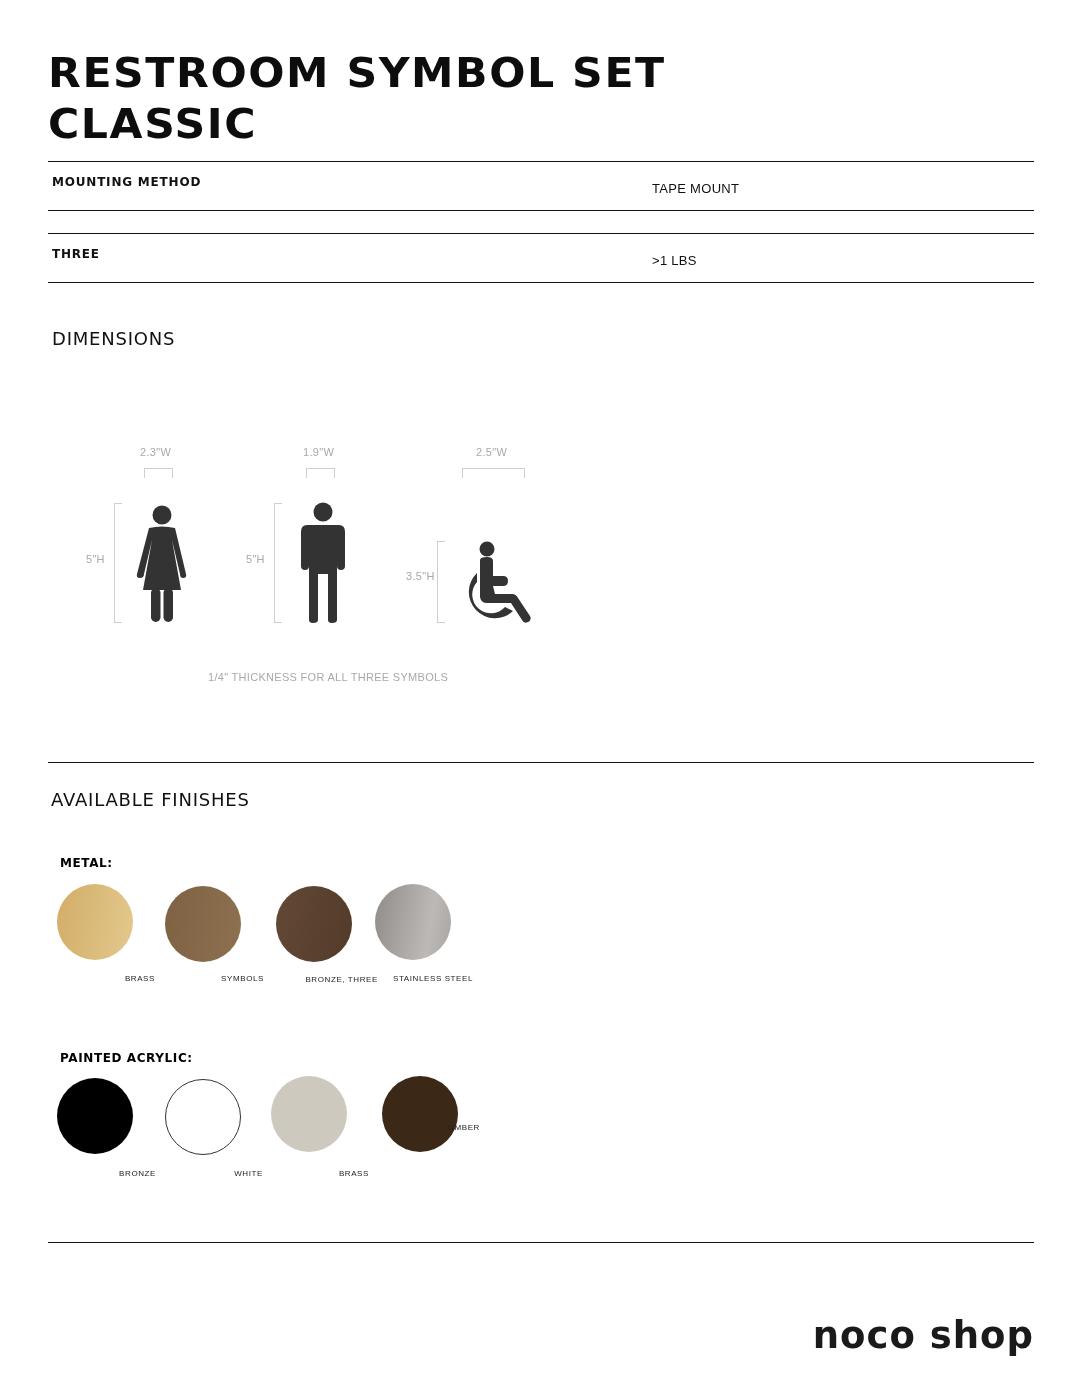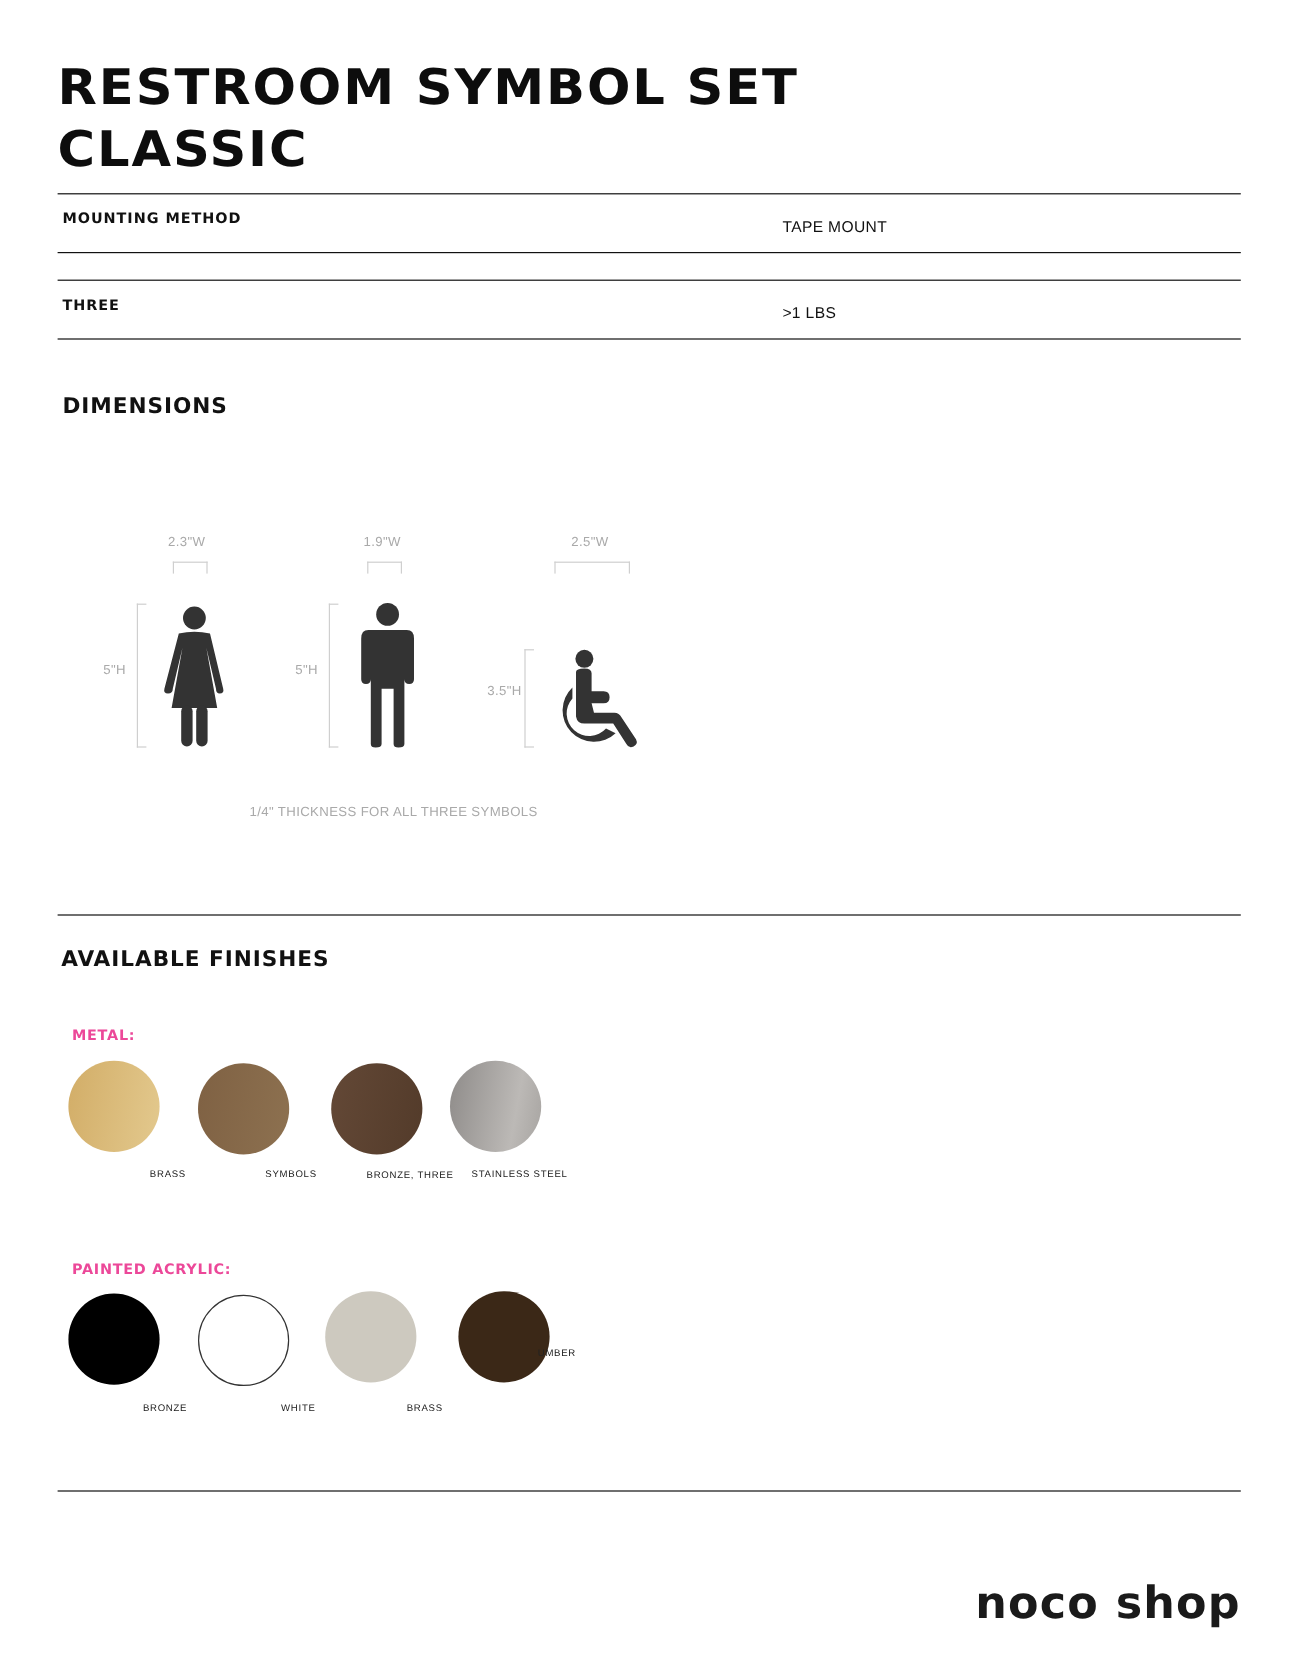--- a/index.html
+++ b/index.html
@@ -2,25 +2,25 @@
 <html><head>
 <meta charset="utf-8">
 <style>
   html, body { margin:0; padding:0; background:#ffffff; }
   body { width:1082px; height:1400px; position:relative; overflow:hidden; font-family:"Liberation Sans", sans-serif; color:#111; }
   .abs { position:absolute; }
   .title { left:48px; top:48px; font-family:"DejaVu Sans", sans-serif; font-weight:bold; font-size:41px; line-height:51px; letter-spacing:1.5px; color:#0d0d0d; transform:scaleX(1.04); transform-origin:left top; }
   .rule { left:48px; width:986px; height:1px; background:#111; }
   .spec-label { left:52px; font-family:"DejaVu Sans", sans-serif; font-weight:bold; font-size:12px; letter-spacing:0.8px; color:#111; }
   .spec-value { left:652px; font-size:13px; letter-spacing:0.3px; color:#111; }
-  .section-h { font-family:"DejaVu Sans", sans-serif; font-weight:bold; font-size:18px; letter-spacing:0.8px; color:#111; }
+  .section-h { font-family:"DejaVu Sans", sans-serif; font-weight:normal; font-size:18px; letter-spacing:0.8px; color:#111; }
   .dim { font-size:11px; color:#a9a9a9; letter-spacing:0.3px; }
   .bracket-h { border:1px solid #cfcfcf; border-bottom:none; height:9px; }
   .bracket-v { border:1px solid #cfcfcf; border-right:none; width:7px; }
-  .sub-h { font-family:"DejaVu Sans", sans-serif; font-weight:bold; font-size:12px; letter-spacing:0.6px; color:#ec4899; }
+  .sub-h { font-family:"DejaVu Sans", sans-serif; font-weight:bold; font-size:12px; letter-spacing:0.6px; color:#000000; }
   .swatch { width:76px; height:76px; border-radius:50%; }
   .sw-label { font-size:8px; letter-spacing:0.6px; color:#222; text-align:right; width:120px; }
   .brand { right:48px; top:1314px; font-family:"DejaVu Sans", sans-serif; font-weight:bold; font-size:37px; letter-spacing:1px; color:#1a1a1a;margin-left:16px; }
 </style>
 </head>
 <body>
 
 <div class="abs title">
   <div>RESTROOM SYMBOL SET</div>
   <div>CLASSIC</div>

